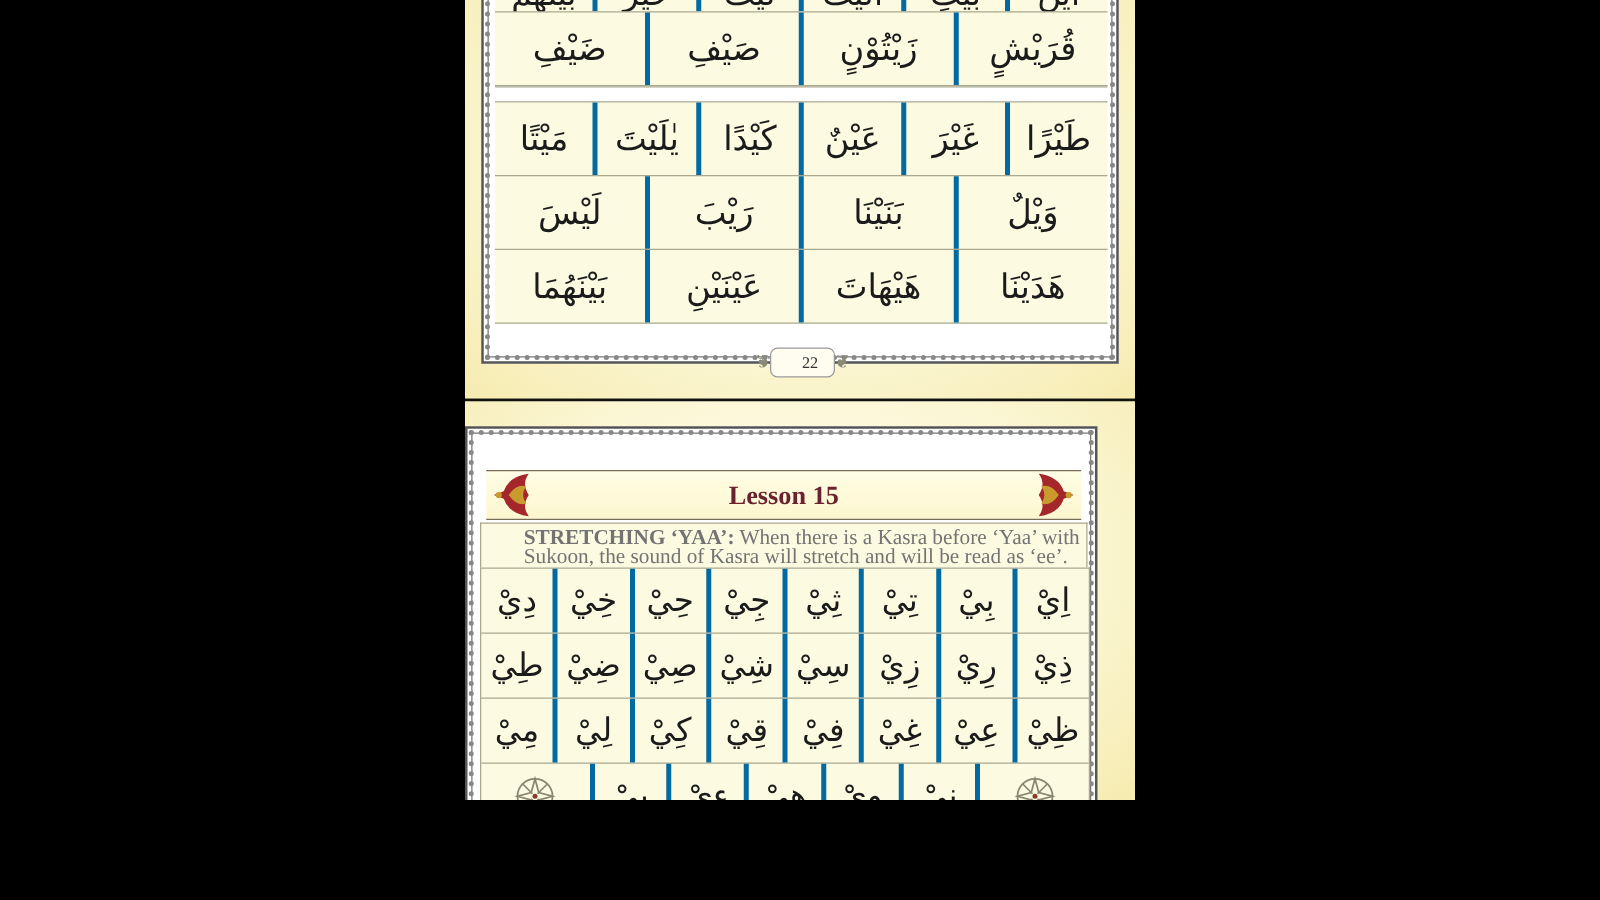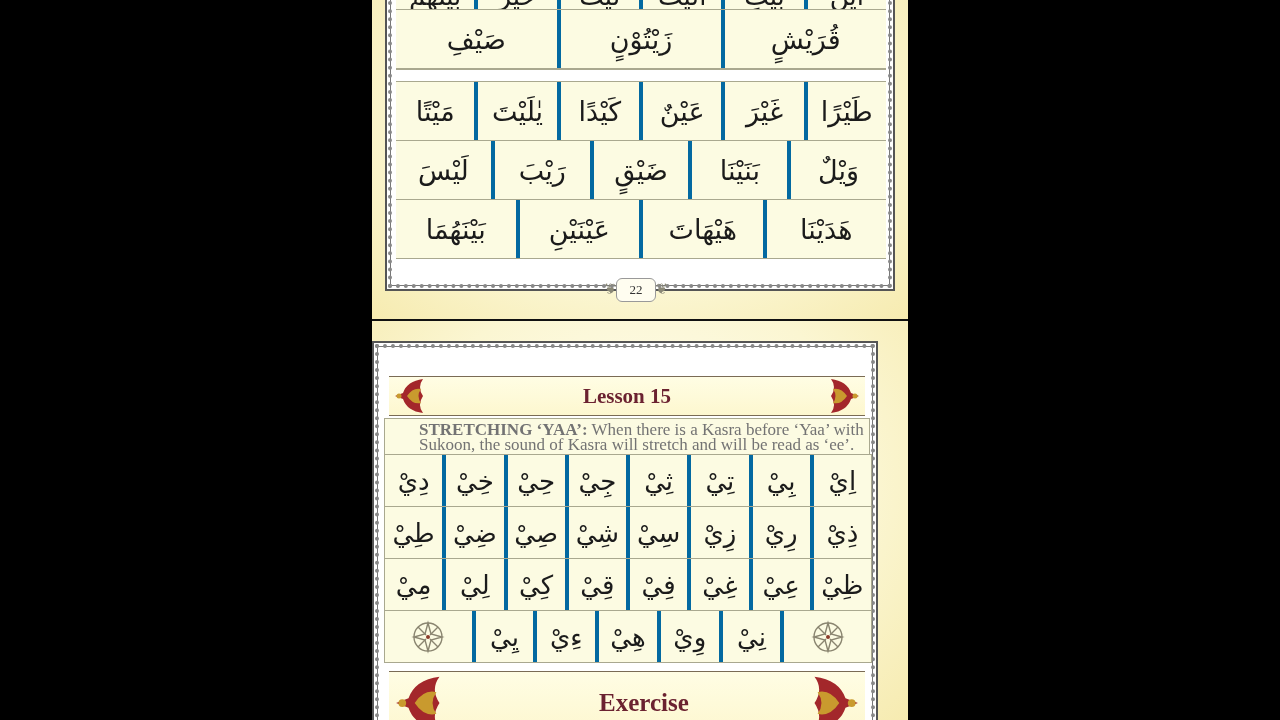--- a/index.html
+++ b/index.html
@@ -5,21 +5,21 @@
   html, body { margin:0; padding:0; }
   body {
     width:1280px; height:720px; overflow:hidden; background:#000;
     position:relative; font-family:"DejaVu Serif", serif;
   }
   .page {
     position:absolute; left:372px; width:536px; overflow:hidden;
     background: radial-gradient(ellipse at 50% 40%, #fffef2 0%, #fbf6d2 60%, #f6ebb0 100%);
   }
   .page-top { top:0; height:319px; }
-  .page-bottom { top:321px; height:399px; }
+  .page-bottom { top:321px; height:319px; }
   .divider { position:absolute; left:372px; top:319px; width:536px; height:2px; background:#111; }
 
   
   .frame {
     position:absolute; box-sizing:border-box;
     border:2px solid #555;
     outline:1px solid #777; outline-offset:-6px;
     background:#fff;
   }
   .frame::before {
@@ -42,21 +42,21 @@
   .top-grid { left:9px; top:0; width:490px; }
   .top-grid .row { height:58px; font-size:27px; }
   .top-grid .row.partial { height:17px; overflow:hidden; align-items:flex-end; }
   .top-grid .row.partial .cell { align-items:flex-end; font-size:26px; line-height:26px; }
   .gap { height:11px; background:#fff; border-bottom:1px solid #a9a88f; border-top:1px solid #a9a88f;}
 
   .page-num {
     position:absolute; left:244px; top:278px; width:38px; height:22px;
     background:#fffdf0; border:1px solid #999; border-radius:6px;
     font-family:"Liberation Serif", serif; font-size:13px; color:#333;
-    display:flex; align-items:center; justify-content:center;
+    display:flex; align-items:center; justify-content:center;padding-left:12px;
   }
   .page-num::before, .page-num::after {
     content:"❦"; position:absolute; top:1px; font-size:15px; color:#8a8877;
   }
   .page-num::before { left:-13px; transform:scaleX(-1); }
   .page-num::after { right:-13px; }
 
   
   .banner {
     position:absolute; left:15px; width:476px; height:42px;
@@ -105,34 +105,34 @@
         <div class="cell">بَيْتِ</div>
         <div class="cell">اَلَيْتَ</div>
         <div class="cell">لَيْتَ</div>
         <div class="cell">خَيْرٍ</div>
         <div class="cell">بَيْنَهُمْ</div>
       </div>
       <div class="row">
         <div class="cell">قُرَيْشٍ</div>
         <div class="cell">زَيْتُوْنٍ</div>
         <div class="cell">صَيْفِ</div>
+        <div class="cell">ضَيْفِ</div>
       </div>
       <div class="gap"></div>
       <div class="row">
         <div class="cell">طَيْرًا</div>
         <div class="cell">غَيْرَ</div>
         <div class="cell">عَيْنٌ</div>
         <div class="cell">كَيْدًا</div>
         <div class="cell">يٰلَيْتَ</div>
         <div class="cell">مَيْتًا</div>
       </div>
       <div class="row">
         <div class="cell">وَيْلٌ</div>
         <div class="cell">بَنَيْنَا</div>
-        <div class="cell">ضَيْقٍ</div>
         <div class="cell">رَيْبَ</div>
         <div class="cell">لَيْسَ</div>
       </div>
       <div class="row">
         <div class="cell">هَدَيْنَا</div>
         <div class="cell">هَيْهَاتَ</div>
         <div class="cell">عَيْنَيْنِ</div>
         <div class="cell">بَيْنَهُمَا</div>
       </div>
     </div>

